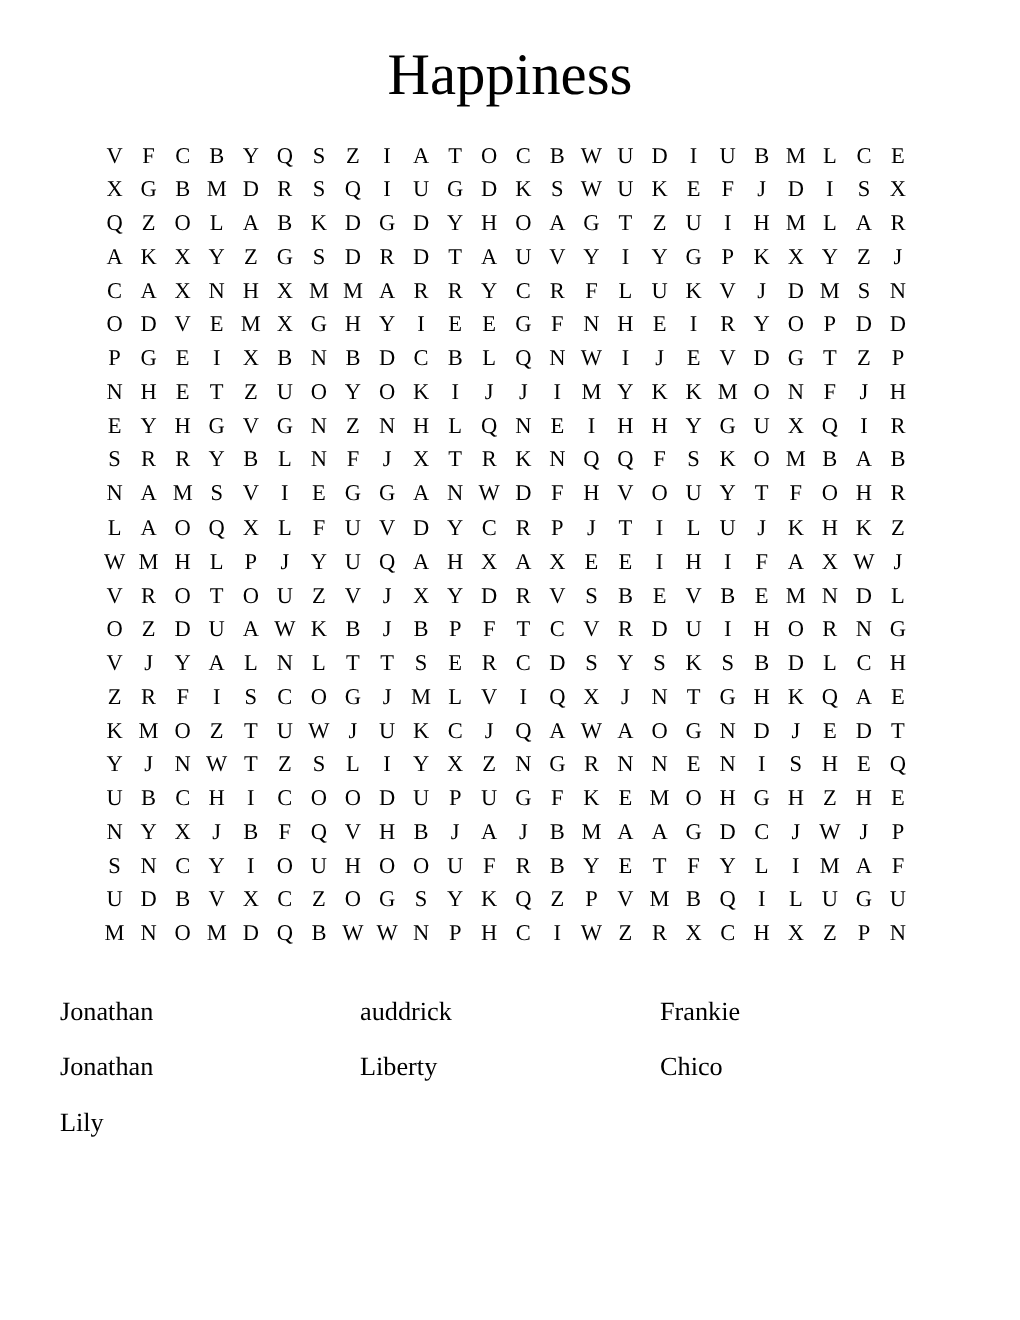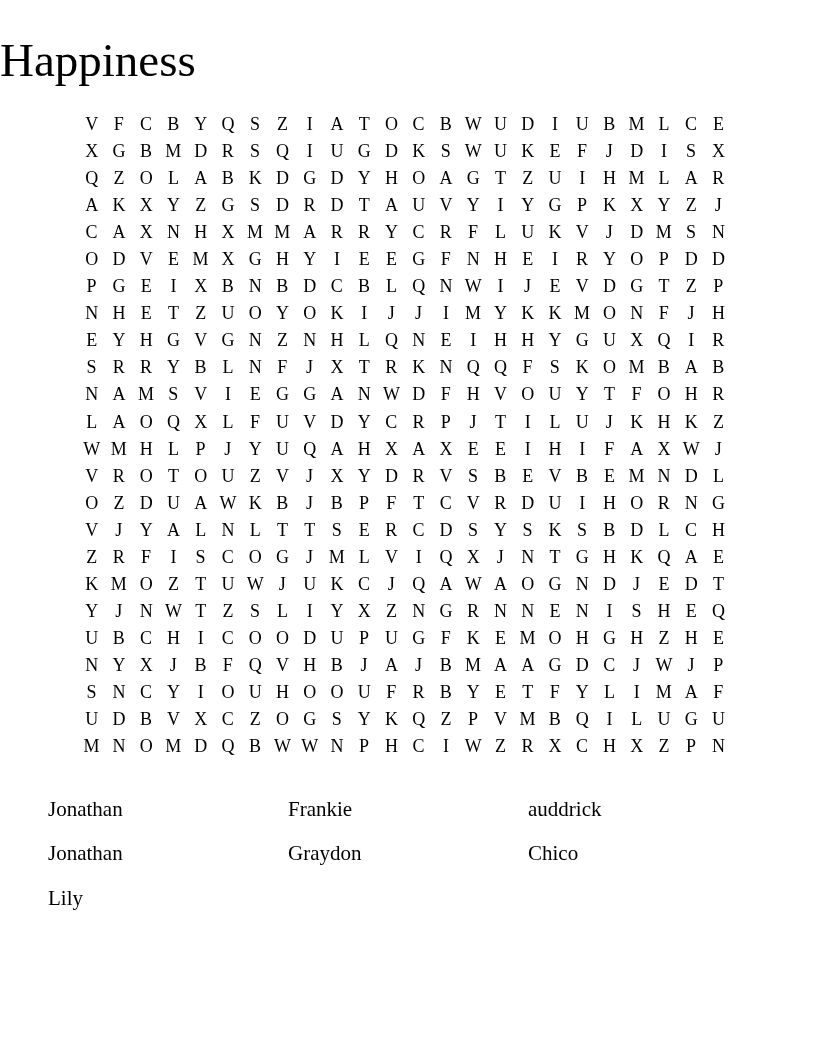--- a/index.html
+++ b/index.html
@@ -11,21 +11,21 @@
     color: #000000;
     font-family: "Liberation Serif", "DejaVu Serif", serif;
     overflow: hidden;
   }
   .title {
     position: absolute;
     top: 33px;
     left: 0;
     width: 100%;
     margin: 0;
-    text-align: left;
+    text-align: center;
     font-size: 47px;
     font-weight: 400;
     font-family: "Liberation Serif", "DejaVu Serif", serif;
   }
   .letter-grid {
     position: absolute;
     top: 111px;
     left: 78px;
   }
   .grid-row {
@@ -681,20 +681,20 @@
         <span class="grid-cell">C</span>
         <span class="grid-cell">H</span>
         <span class="grid-cell">X</span>
         <span class="grid-cell">Z</span>
         <span class="grid-cell">P</span>
         <span class="grid-cell">N</span>
       </div>
     </div>
   <div class="word-list">
       <div class="word">Jonathan</div>
+      <div class="word">auddrick</div>
       <div class="word">Frankie</div>
-      <div class="word">auddrick</div>
       <div class="word">Jonathan</div>
-      <div class="word">Graydon</div>
+      <div class="word">Liberty</div>
       <div class="word">Chico</div>
       <div class="word">Lily</div>
     </div>
 </div>
 
 </body></html>

